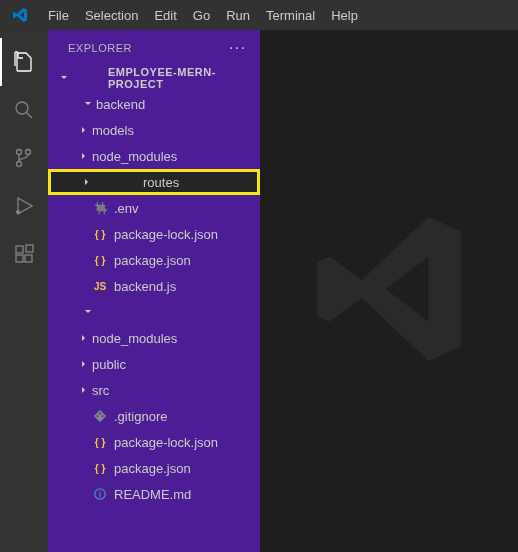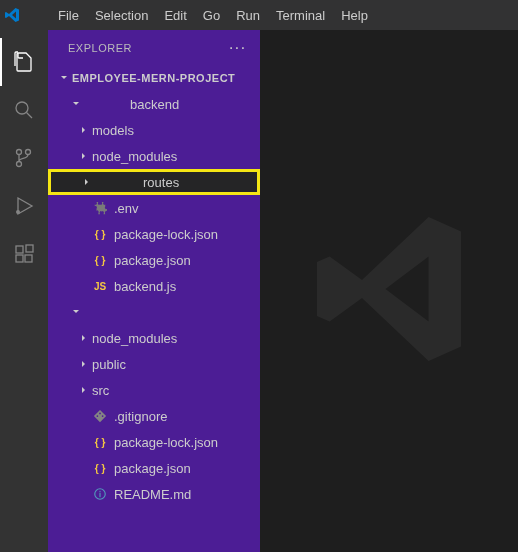--- a/index.html
+++ b/index.html
@@ -1,38 +1,38 @@
 <!DOCTYPE html>
 <html><head>
 <meta charset="utf-8">
 <style>
 * { margin: 0; padding: 0; box-sizing: border-box; font-family: -apple-system, BlinkMacSystemFont, 'Segoe UI', sans-serif; }
 body { background: #1e1e1e; width: 518px; height: 552px; overflow: hidden; color: #cccccc; display: flex; flex-direction: column; }
-.titlebar { height: 30px; background: #323233; display: flex; align-items: center; padding-left: 4px; font-size: 13px; gap: 18px; }
+.titlebar { height: 30px; background: #323233; display: flex; align-items: center; padding-left: 12px; font-size: 13px; }
 .titlebar-logo { width: 16px; height: 16px; margin-right: 12px; display: flex; align-items: center; }
 .menu-item { padding: 0 8px; height: 30px; display: flex; align-items: center; color: #cccccc; cursor: pointer; }
 .main { flex: 1; display: flex; }
 .activity-bar { width: 48px; background: #333333; display: flex; flex-direction: column; align-items: center; padding-top: 8px; }
 .activity-icon { width: 48px; height: 48px; display: flex; align-items: center; justify-content: center; color: #858585; cursor: pointer; position: relative; }
 .activity-icon.active { color: #ffffff; }
 .activity-icon.active::before { content: ''; position: absolute; left: 0; top: 0; bottom: 0; width: 2px; background: #ffffff; }
 .sidebar { width: 212px; background: #4c1d95; display: flex; flex-direction: column; }
 .sidebar-header { height: 35px; display: flex; align-items: center; justify-content: space-between; padding: 0 14px 0 20px; font-size: 11px; text-transform: uppercase; letter-spacing: 0.5px; color: #bbbbbb; }
 .tree { font-size: 13px; color: #cccccc; }
-.tree-root { display: flex; align-items: center; height: 22px; padding-left: 4px; font-weight: bold; font-size: 11px; text-transform: uppercase; letter-spacing: 0.5px; }
+.tree-root { display: flex; align-items: center; height: 22px; padding-left: 4px; font-weight: bold; font-size: 11px; text-transform: uppercase; letter-spacing: 0.5px; gap: 36px; }
 .tree-item { display: flex; align-items: center; height: 26px; padding-left: 8px; cursor: pointer; }
 .tree-item.highlighted { border: 3px solid #f5e614; background: #252526; gap: 48px; }
 .chevron { width: 16px; height: 16px; display: flex; align-items: center; justify-content: center; flex-shrink: 0; }
 .file-icon { width: 16px; height: 16px; display: flex; align-items: center; justify-content: center; margin-right: 6px; flex-shrink: 0; font-size: 10px; font-weight: bold; }
 .icon-json { color: #f5c842; }
 .icon-js { color: #f5c842; }
 .icon-env { color: #7a7a7a; }
 .icon-git { color: #848484; }
 .icon-info { color: #519aba; }
-.indent-1 { padding-left: 20px; gap: 46px; }
+.indent-1 { padding-left: 32px; }
 .indent-2 { padding-left: 28px; }
 .editor { flex: 1; background: #1e1e1e; display: flex; align-items: center; justify-content: center; }
 .editor-placeholder { opacity: 0.05; }
 .ellipsis { color: #cccccc; font-size: 16px; cursor: pointer; }
 </style>
 </head>
 <body>
 
 <div class="titlebar">
   <div class="titlebar-logo">

